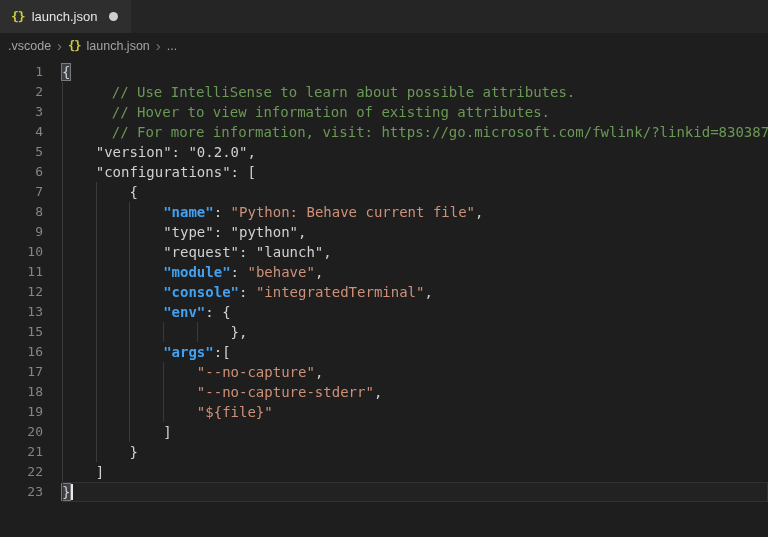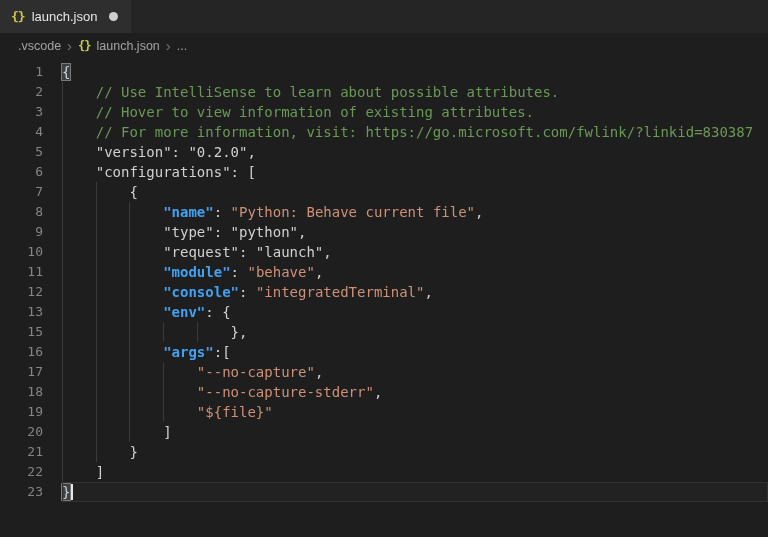--- a/index.html
+++ b/index.html
@@ -44,21 +44,21 @@
     width: 9px; height: 9px;
     border-radius: 50%;
     background: #cfcfcf;
     margin-left: 5px;
   }
   
   .breadcrumbs {
     height: 26px;
     display: flex;
     align-items: center;
-    padding-left: 18px;
+    padding-left: 8px;
     gap: 6px;
     background: var(--editor-bg, #1e1e1e);
     font-family: "Liberation Sans", sans-serif;
     font-size: 12.5px;
     color: #a3a3a3;
   }
   .crumb { cursor: pointer; }
   .crumb-sep {
     color: #6f7679;
     font-size: 15px;
@@ -91,21 +91,21 @@
     position: relative;
     white-space: pre;
   }
   .guide {
     position: absolute;
     top: 0; bottom: 0;
     width: 1px;
     background: #3a3a3a;
   }
   .tok-p  { color: var(--text-gray, #d1d1d1); }
-  .tok-cm { color: var(--comment-green, #6a9955); }
+  .tok-cm { color: var(--comment-green, #6a9955); margin-left: 16px; }
   .tok-lk { color: var(--comment-green, #6a9955); }
   .tok-k  { color: var(--key-blue, #42a1f0); font-weight: bold; }
   .tok-s  { color: var(--string-orange, #ce9178); }
   .bm {
     background: #3d4145;
     outline: 1px solid #7a7a7a;
   }
   .line.current .content {
     background: #222222;
     outline: 1px solid #323232;

